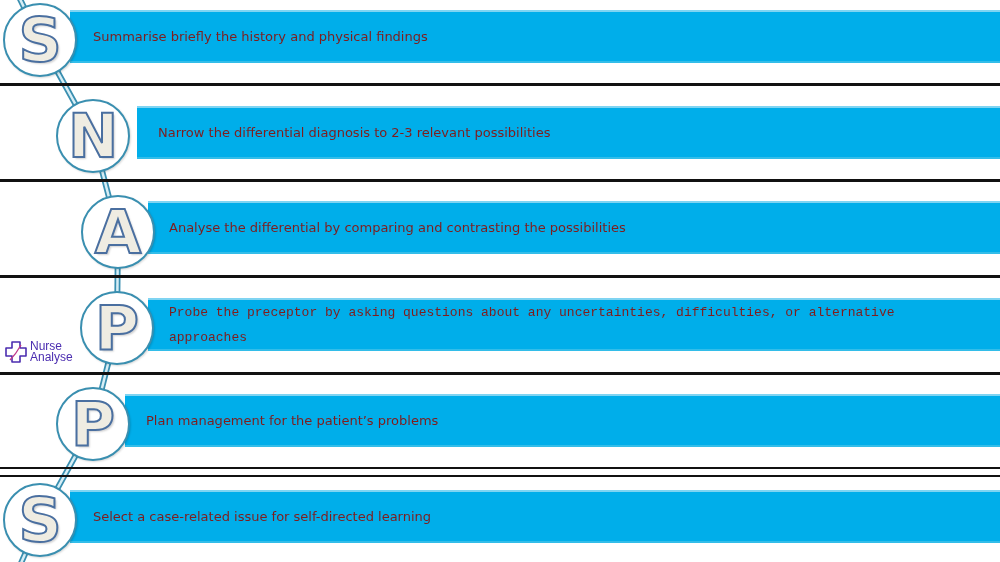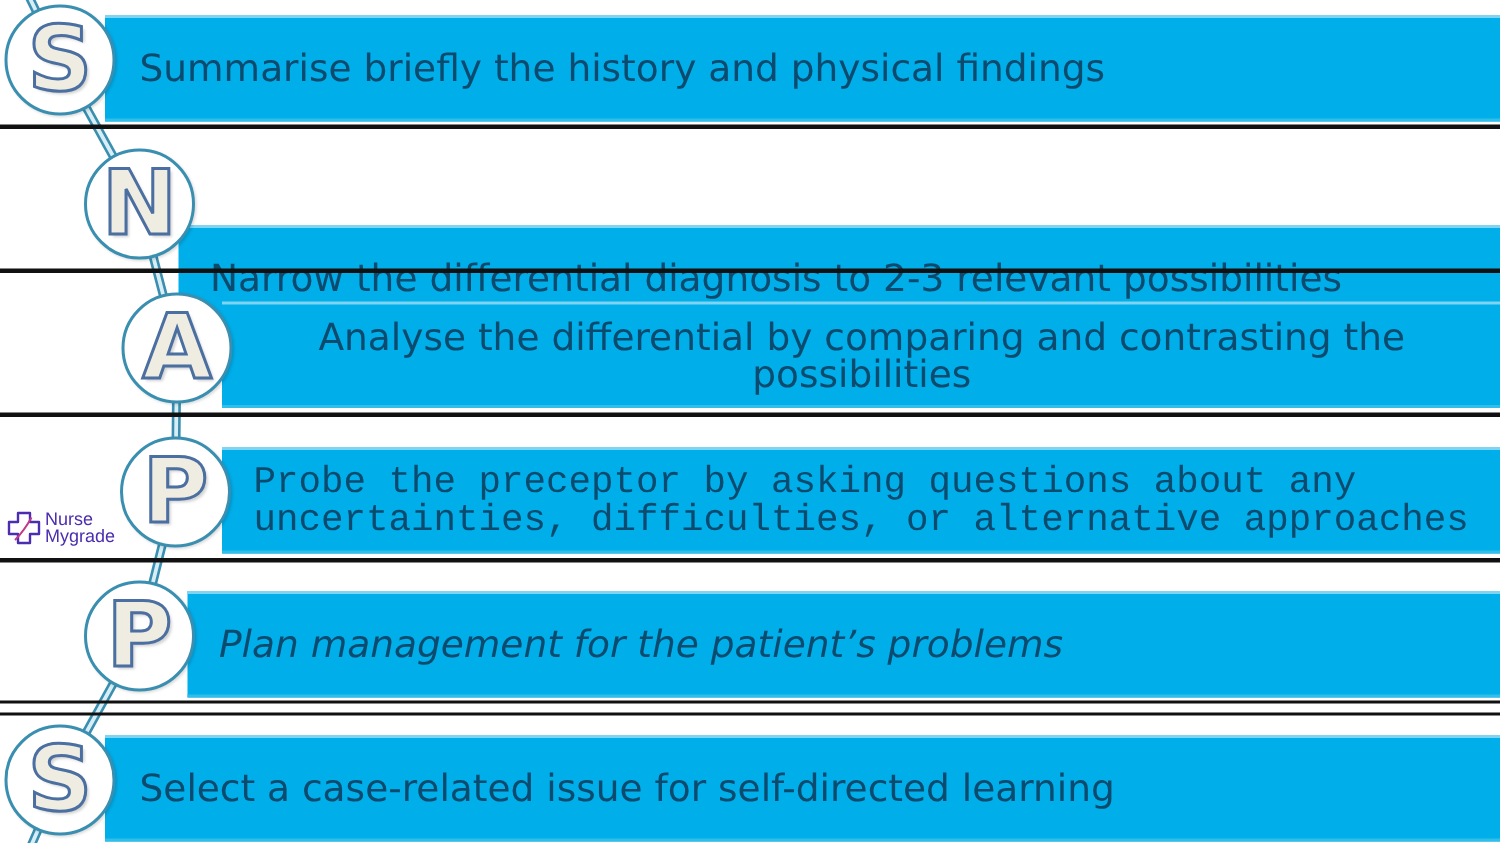--- a/index.html
+++ b/index.html
@@ -3,27 +3,27 @@
 <meta charset="utf-8">
 <style>
   html, body { margin: 0; padding: 0; }
   body {
     width: 1000px; height: 562px; position: relative; overflow: hidden;
     background: #ffffff;
     font-family: "DejaVu Sans", "Liberation Sans", sans-serif;
   }
   .connector { position: absolute; left: 0; top: 0; width: 1000px; height: 562px; z-index: 1; }
   .bar {
-    position: absolute; right: 0; height: 71px;
+    position: absolute; right: 0; height: 53px;
     background: #00aeea;
     border-top: 2px solid #7fd4f2;
     border-bottom: 2px solid #33bde9;
     box-sizing: border-box;
     display: flex; align-items: center;
-    color: #0c4a6e; font-size: 25px; line-height: 25px;
+    color: #7f1d1d; font-size: 13px; line-height: 25px;
     z-index: 2;
   }
   .bar .txt { padding-right: 20px; }
   .sep { position: absolute; left: 0; width: 1000px; height: 3px; background: #111; z-index: 3; }
   .badge {
     position: absolute; width: 74px; height: 74px; border-radius: 50%;
     background: #ffffff; border: 2.5px solid #3a8fb0;
     box-sizing: border-box; z-index: 4;
     display: flex; align-items: center; justify-content: center;
     box-shadow: 1px 1px 2px rgba(0,0,0,0.15);
@@ -50,21 +50,21 @@
 </svg>
 
 <div class="bar" style="top:10px; left:70px;">
   <span class="txt" style="padding-left:23px;">Summarise briefly the history and physical findings</span>
 </div>
 <div class="badge" style="left:3px; top:3px;">
   <span class="letter">S</span>
 </div>
 <div class="sep" style="top:83px;"></div>
 
-<div class="bar" style="top:106px; left:119px;margin-top:44px;">
+<div class="bar" style="top:106px; left:137px;">
   <span class="txt" style="padding-left:21px;">Narrow the differential diagnosis to 2-3 relevant possibilities</span>
 </div>
 <div class="badge" style="left:56px; top:99px;">
   <span class="letter">N</span>
 </div>
 <div class="sep" style="top:179px;"></div>
 
 <div class="bar" style="top:201px; left:148px;text-align:center;">
   <span class="txt" style="padding-left:21px;">Analyse the differential by comparing and contrasting the possibilities</span>
 </div>
@@ -75,21 +75,21 @@
 
 <div class="bar" style="top:298px; left:148px;">
   <span class="txt" style="padding-left:21px;font-family:Liberation Mono, monospace;">Probe the preceptor by asking questions about any uncertainties, difficulties, or alternative approaches</span>
 </div>
 <div class="badge" style="left:80px; top:291px;">
   <span class="letter">P</span>
 </div>
 <div class="sep" style="top:372px;"></div>
 
 <div class="bar" style="top:394px; left:125px;">
-  <span class="txt" style="padding-left:21px;font-style:italic;">Plan management for the patient’s problems</span>
+  <span class="txt" style="padding-left:21px;">Plan management for the patient’s problems</span>
 </div>
 <div class="badge" style="left:56px; top:387px;">
   <span class="letter">P</span>
 </div>
 <div class="sep" style="top:467px; height:2px;"></div>
 <div class="sep" style="top:475px; height:2px;"></div>
 
 <div class="bar" style="top:490px; left:70px;">
   <span class="txt" style="padding-left:23px;">Select a case-related issue for self-directed learning</span>
 </div>
@@ -97,15 +97,15 @@
   <span class="letter">S</span>
 </div>
 
 <div class="logo">
   <svg width="24" height="24" viewBox="0 0 24 24">
     <path d="M8 2 H16 V8 H22 V16 H16 V22 H8 V16 H2 V8 H8 Z" fill="none" stroke="#4b2db0" stroke-width="1.6" stroke-linejoin="round"></path>
     <path d="M6 20 Q12 14 17 5" fill="none" stroke="#c0398a" stroke-width="1.3"></path>
   </svg>
   <div>
     <div class="name">Nurse</div>
-    <div class="name">Mygrade</div>
+    <div class="name">Analyse</div>
   </div>
 </div>
 
 </body></html>

